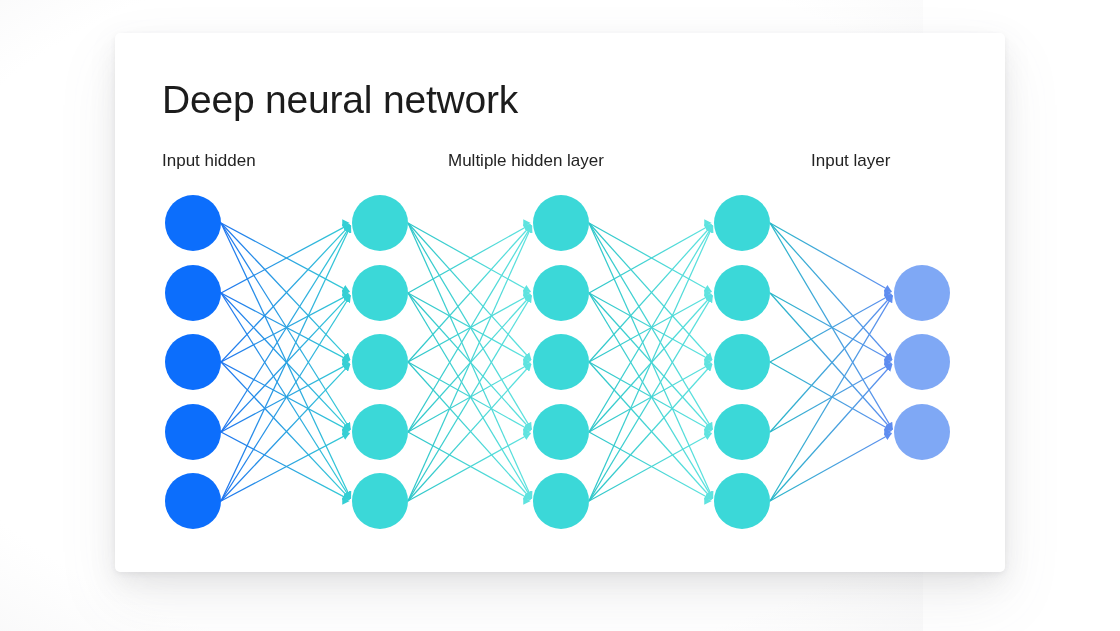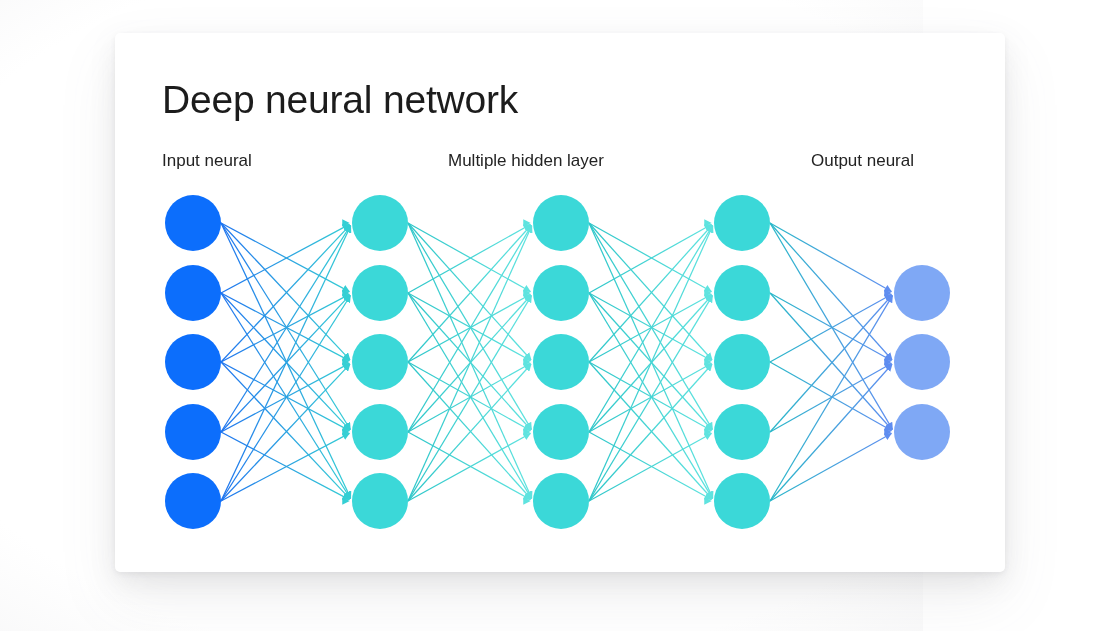--- a/index.html
+++ b/index.html
@@ -65,23 +65,23 @@
   }
 </style>
 </head>
 <body>
 
 <div id="stage">
   <div class="card">
 
     <div class="title">Deep neural network</div>
 
-    <div class="layer-label" id="lbl-input">Input neural</div>
+    <div class="layer-label" id="lbl-input">Input hidden</div>
     <div class="layer-label" id="lbl-hidden">Multiple hidden layer</div>
-    <div class="layer-label" id="lbl-output">Output neural</div>
+    <div class="layer-label" id="lbl-output">Input layer</div>
 
     <svg id="net" viewBox="0 0 890 539">
       <defs id="net-defs">
           <linearGradient id="g0" x1="0%" y1="0%" x2="100%" y2="0%">
             <stop offset="0%" stop-color="#1f74ef"></stop>
             <stop offset="100%" stop-color="#35cfd4"></stop>
           </linearGradient>
           <marker id="m0" viewBox="0 0 10 10" refX="9" refY="5" markerWidth="7.5" markerHeight="7.5" orient="auto-start-reverse" markerUnits="userSpaceOnUse">
             <path d="M 0 0 L 10 5 L 0 10 z" fill="#35cfd4"></path>
           </marker>

